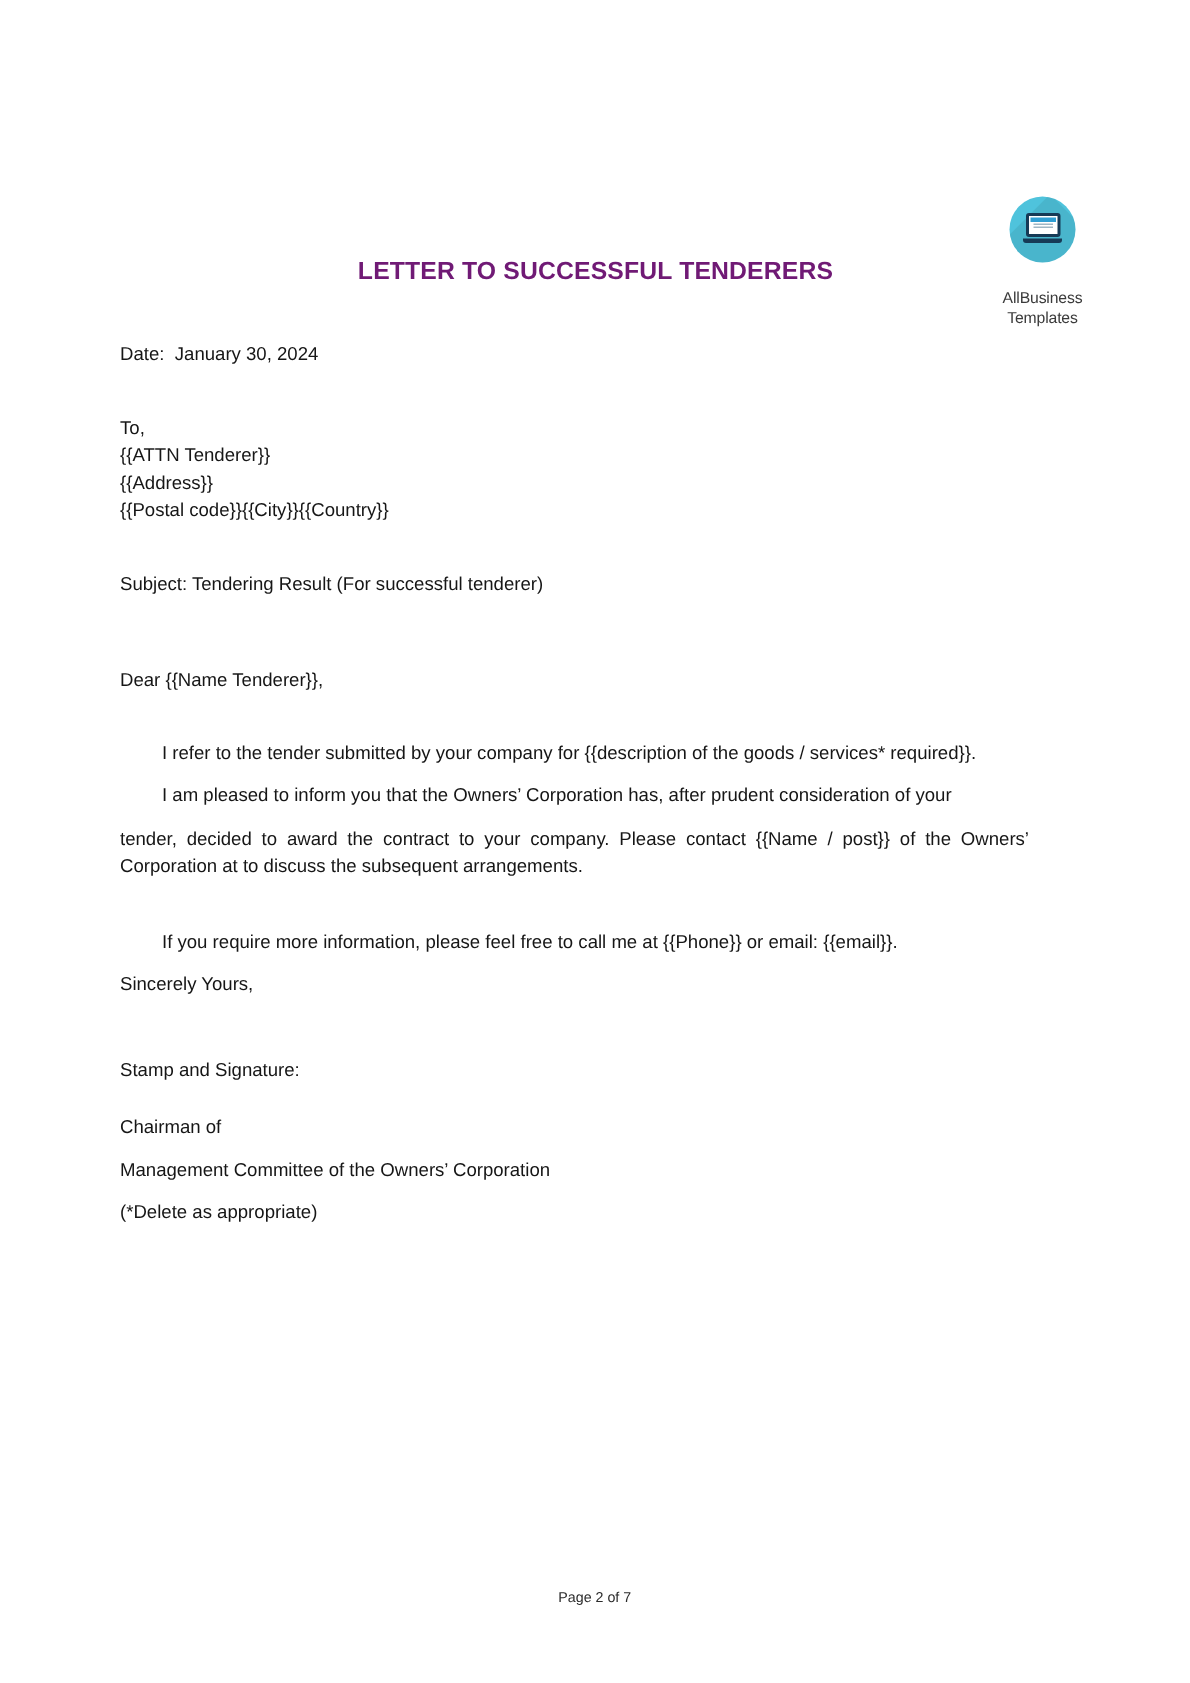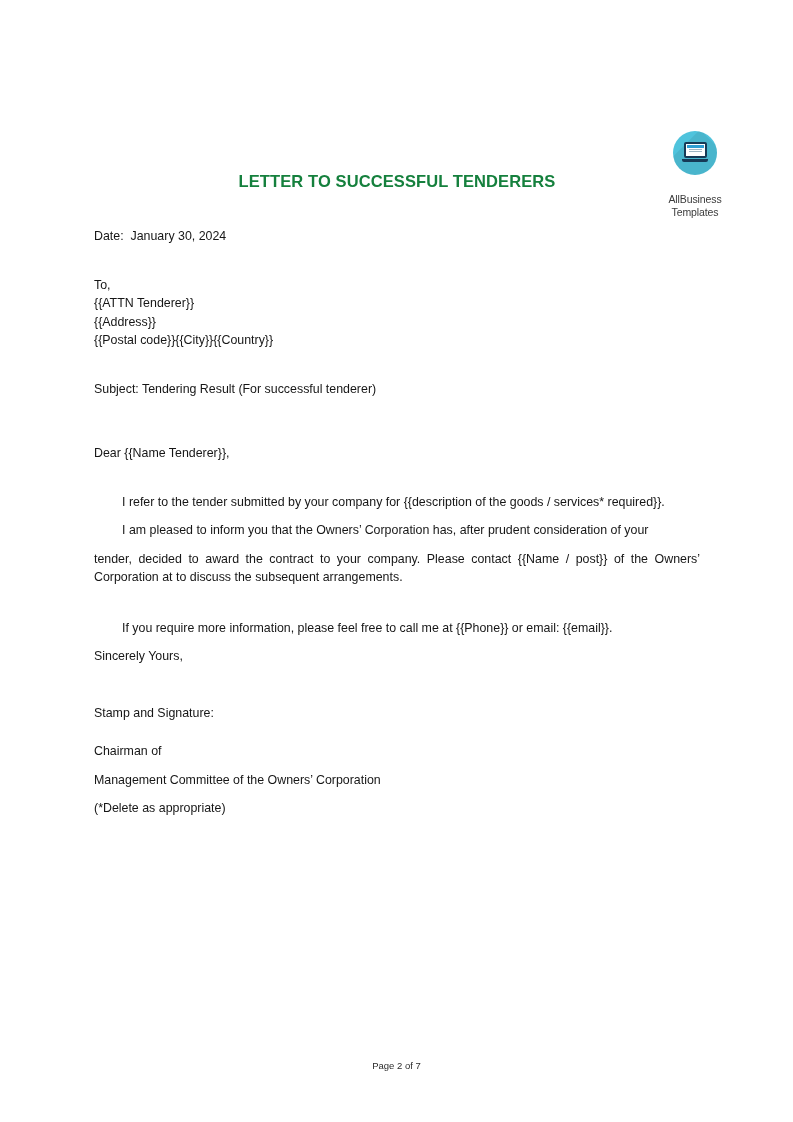--- a/index.html
+++ b/index.html
@@ -91,28 +91,28 @@
   
   .doc-title {
     position: absolute;
     top: 172px;
     left: 94px;
     width: 606px;
     text-align: center;
     font-size: 16.5px;
     font-weight: bold;
     letter-spacing: 0.1px;
-    color: #15803d;
+    color: #701a75;
   }
 
   
   .body-area {
     position: absolute;
     top: 227px;
-    left: 94px;
+    left: 80px;
     width: 606px;
     font-size: 12.4px;
     line-height: 18.5px;
     color: #161616;
   }
   .line { white-space: pre; }
   .blk { margin: 0; }
 
   .sp-date      { height: 30px; }
   .sp-addr      { height: 30px; }

